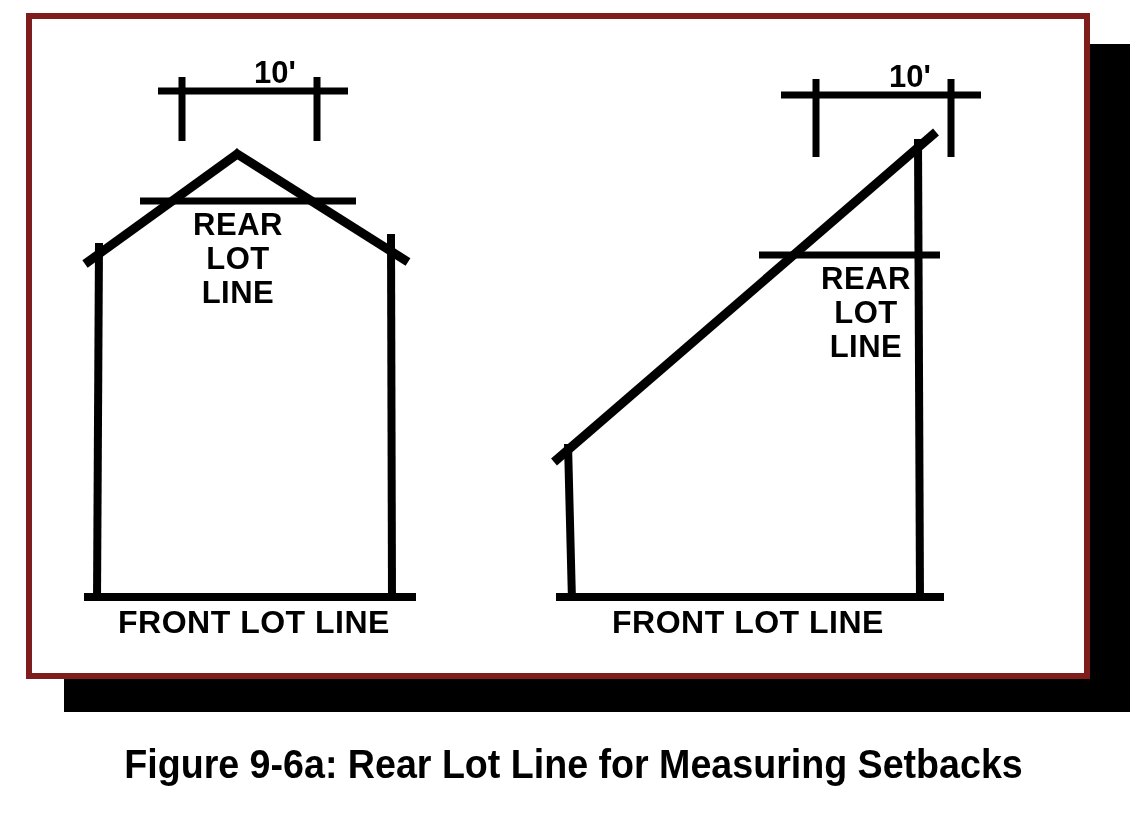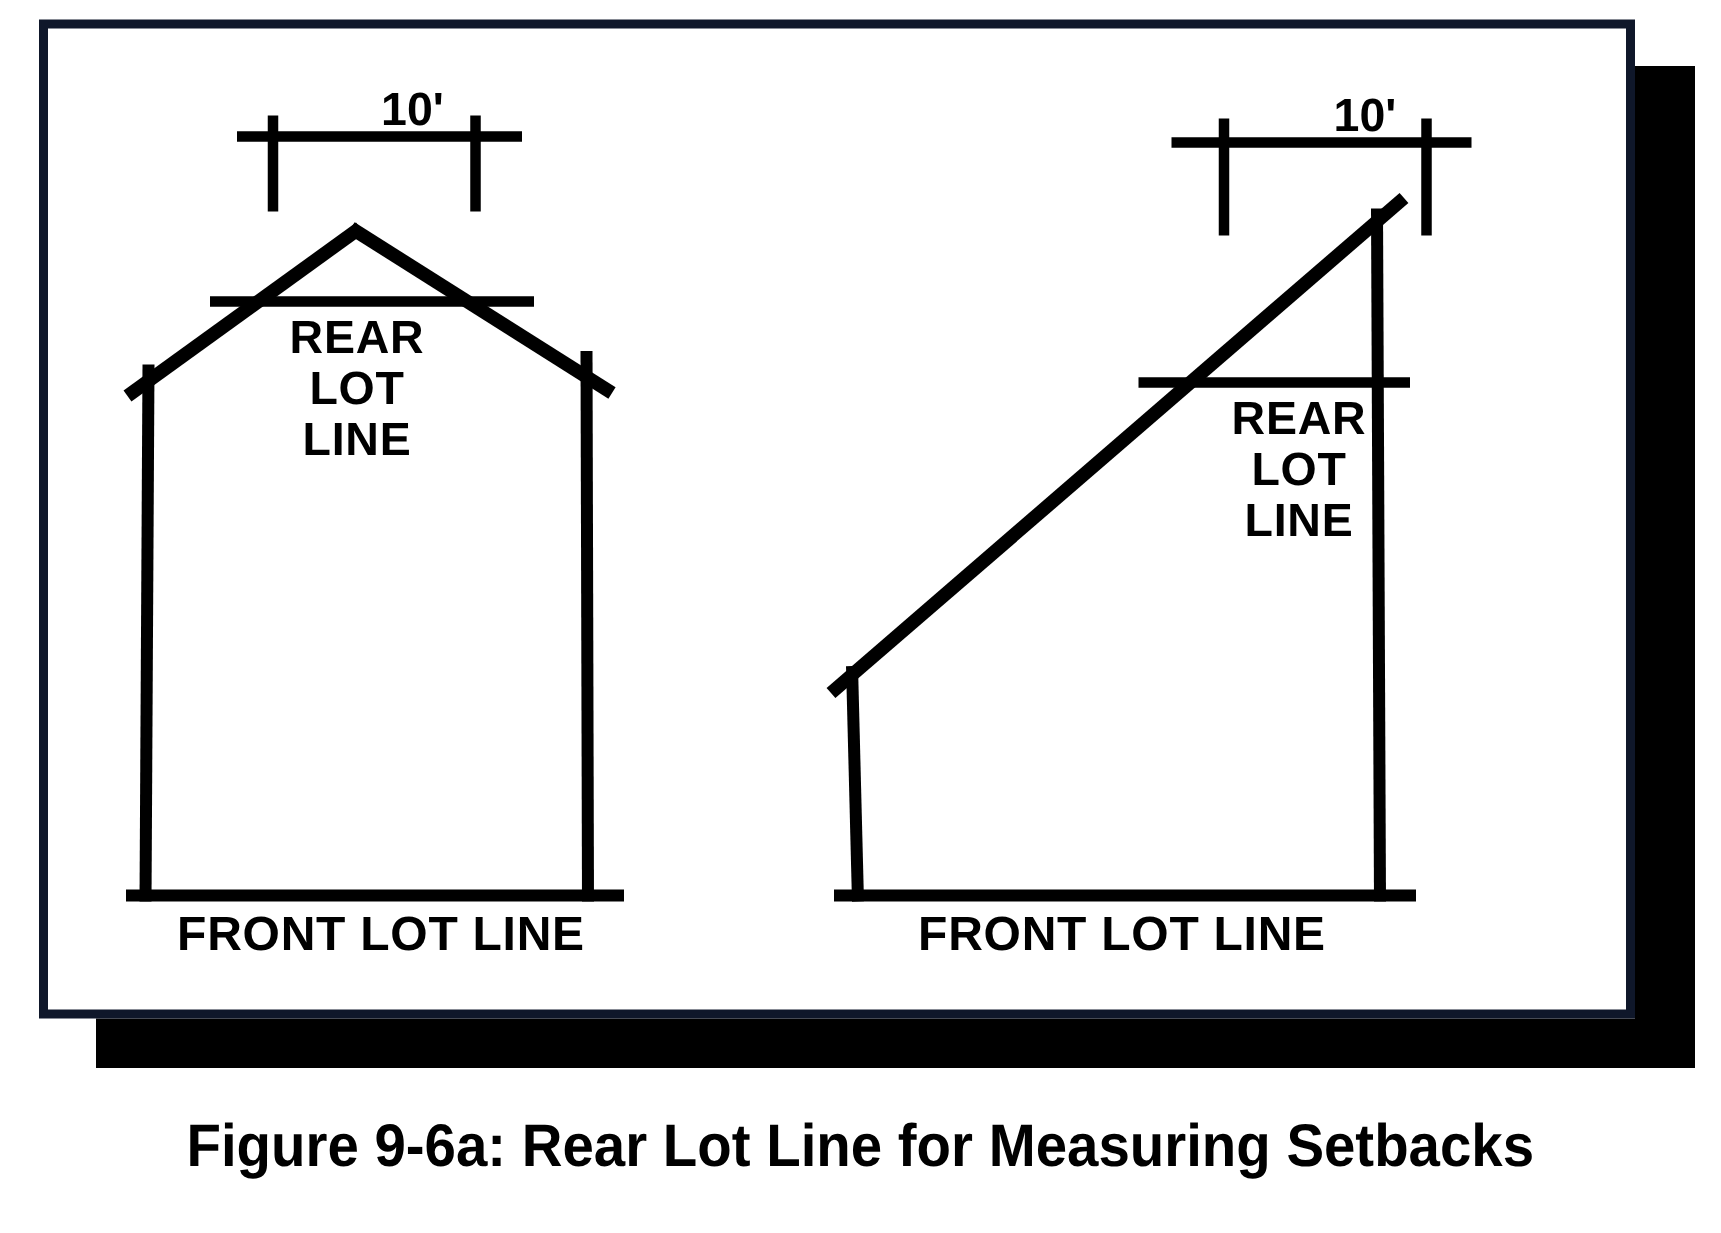--- a/index.html
+++ b/index.html
@@ -17,21 +17,21 @@
     position:absolute;
     left:64px;top:44px;
     width:1066px;height:668px;
     background:#000000;
   }
   .panel{
     position:absolute;
     left:26px;top:13px;
     width:1064px;height:666px;
     background:#ffffff;
-    border:6px solid #0f172a;
+    border:6px solid #7f1d1d;
     box-sizing:border-box;
     text-align:center;
   }
   .panel svg{display:block;width:100%;height:100%;}
 
   .dim-label{
     font-family:"Liberation Sans", sans-serif;
     font-weight:bold;
     font-size:31px;
     fill:#000000;

